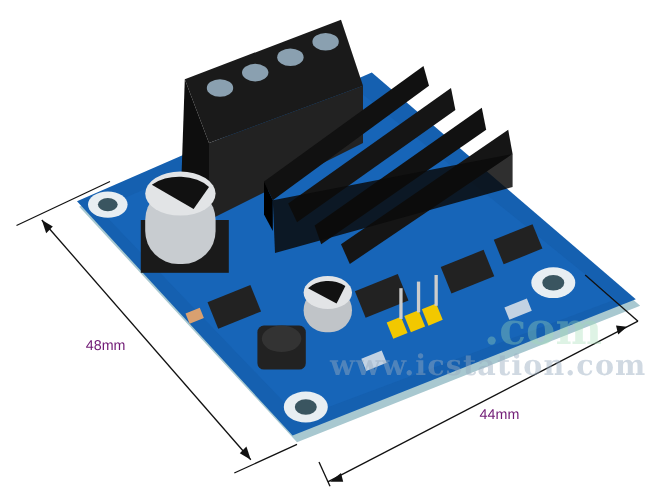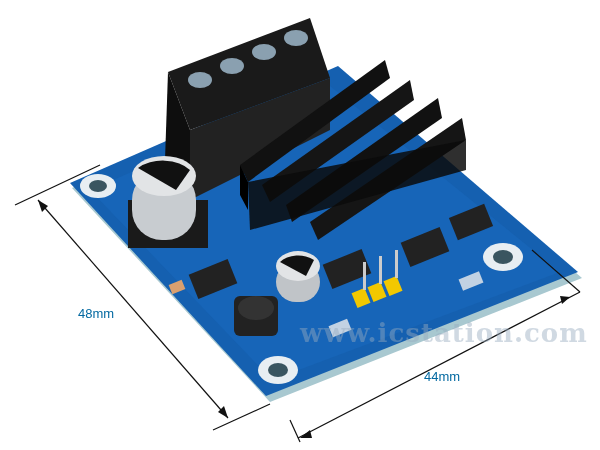--- a/index.html
+++ b/index.html
@@ -1,18 +1,18 @@
 <!DOCTYPE html>
 <html><head>
 <meta charset="utf-8">
 <style>
   html,body{margin:0;padding:0;background:#ffffff;}
   body{width:600px;height:450px;position:relative;overflow:hidden;font-family:"Liberation Sans",sans-serif;}
   .stage{position:absolute;left:0;top:0;width:600px;height:450px;}
-  .dim-label{position:absolute;font-size:13px;color:#0369a1;font-family:"Liberation Sans",sans-serif;}
+  .dim-label{position:absolute;font-size:13px;color:#701a75;font-family:"Liberation Sans",sans-serif;}
   .wm{position:absolute;font-family:"DejaVu Serif",serif;font-weight:bold;color:rgba(150,170,190,0.45);font-size:26px;letter-spacing:1px;}
   .wm-com{position:absolute;font-family:"DejaVu Serif",serif;font-weight:bold;color:rgba(160,220,180,0.35);font-size:40px;}
 </style>
 </head>
 <body>
 
 <div class="stage">
 <svg width="600" height="450" viewBox="0 0 600 450">
 
   <polygon points="72,188 340,70 582,278 270,402" fill="#a8c8d0"></polygon>
@@ -96,16 +96,17 @@
     <line x1="580" y1="292" x2="532" y2="250"></line>
     <line x1="290" y1="420" x2="300" y2="442"></line>
   </g>
   <polygon points="38,200 48,206 42,212" fill="#111"></polygon>
   <polygon points="228,418 218,412 224,406" fill="#111"></polygon>
   <polygon points="300,438 310,430 312,438" fill="#111"></polygon>
   <polygon points="570,297 560,296 562,304" fill="#111"></polygon>
 </svg>
 
 <div class="dim-label" style="left:78px;top:306px;">48mm</div>
-<div class="dim-label" style="left:424px;top:369px;">44mm</div>
+<div class="dim-label" style="left:436px;top:369px;">44mm</div>
 
 <div class="wm" style="left:300px;top:318px;">www.icstation.com</div>
+<div class="wm-com" style="left:440px;top:276px;">.com</div>
 </div>
 
 </body></html>

